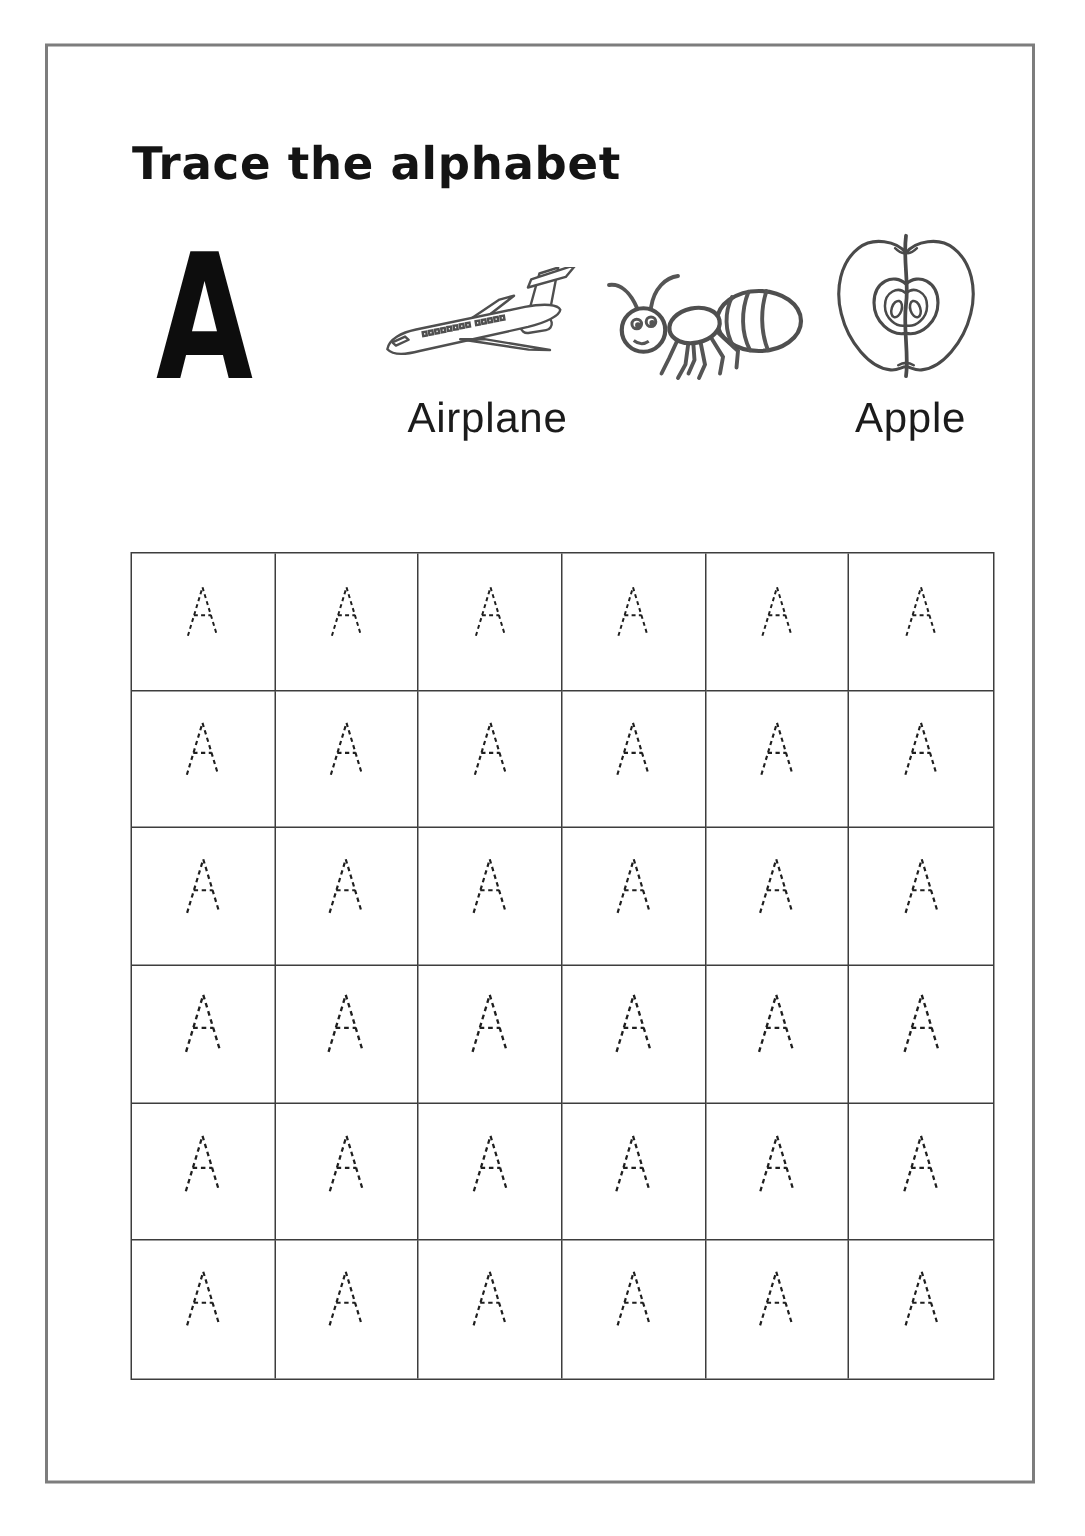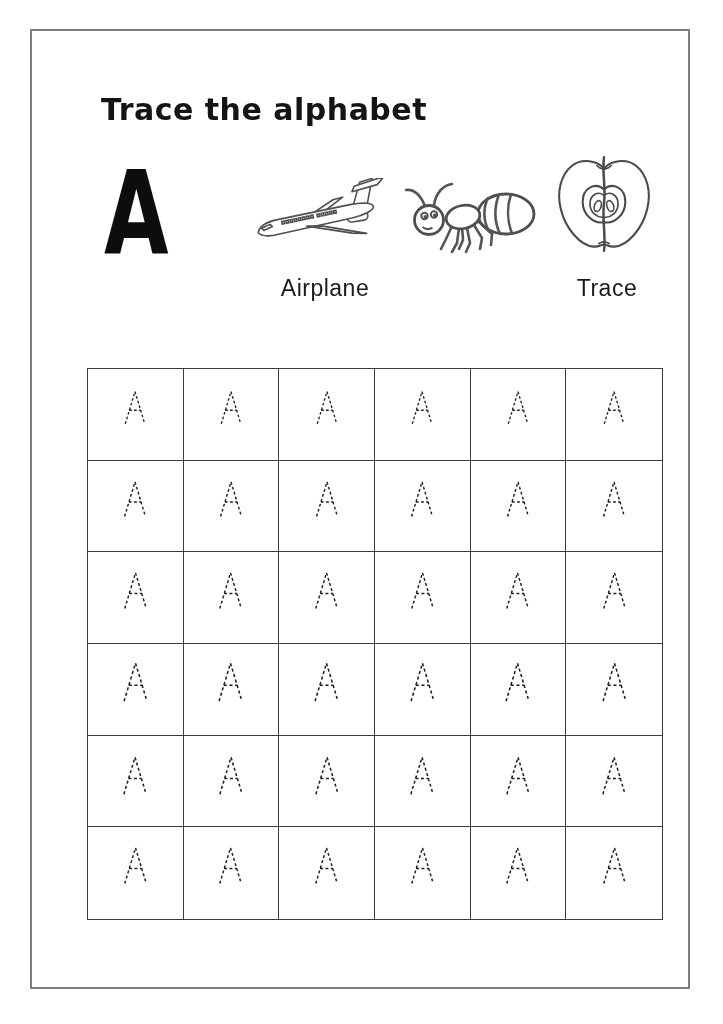--- a/index.html
+++ b/index.html
@@ -5,38 +5,37 @@
   html,body{margin:0;padding:0;background:#ffffff;}
   .canvas{
     position:relative;width:723px;height:1024px;background:#ffffff;
     font-family:"Liberation Sans",sans-serif;color:#1a1a1a;overflow:hidden;
   }
   .sheet-border{
     position:absolute;left:30px;top:29px;width:660px;height:960px;
     border:2px solid #7d7d7d;background:#ffffff;box-sizing:border-box;
   }
   .page-title{
-    position:absolute;left:101px;top:92px;
+    position:absolute;left:88px;top:92px;
     font-size:30px;font-weight:700;letter-spacing:.5px;color:#141414;
     font-family:"DejaVu Sans","Liberation Sans",sans-serif;
   }
   .featured-letter{
     position:absolute;left:104px;top:160px;width:90px;height:100px;
     font-family:"DejaVu Sans",sans-serif;font-weight:700;font-size:116px;line-height:.92;
     transform:scaleX(.72);transform-origin:left top;color:#0d0d0d;
   }
   .example-art{position:absolute;}
   .art-airplane{left:248px;top:178px;width:152px;height:82px;}
   .art-ant{left:402px;top:176px;width:140px;height:80px;}
   .art-apple{left:552px;top:153px;width:104px;height:104px;}
   .example-label{
     position:absolute;top:263px;height:28px;text-align:center;
-    font-size:23px;letter-spacing:.5px;color:#1b1b1b;
+    font-size:28px;letter-spacing:.5px;color:#1b1b1b;
     font-family:"Liberation Sans",sans-serif;
-    margin-top:12px;
   }
   .label-airplane{left:250px;width:150px;}
   .label-ant{left:404px;width:142px;}
   .label-apple{left:552px;width:110px;}
 
   .grid{
     position:absolute;left:87px;top:368px;width:576px;height:552px;
     display:grid;grid-template-columns:repeat(6,1fr);grid-template-rows:repeat(6,1fr);
     border:1px solid #3d3d3d;box-sizing:border-box;background:#ffffff;
   }
@@ -158,21 +157,21 @@
       <ellipse cx="56" cy="51" rx="3.2" ry="5.4" transform="rotate(-18 56 51)" stroke-width="1.6"></ellipse>
 
       <path d="M43,12 Q47,16 50,15" stroke-width="1.6"></path>
       <path d="M57,12 Q53,16 50,15" stroke-width="1.6"></path>
 
       <path d="M45,87 Q50,84 55,87" stroke-width="1.6"></path>
     </g>
   </svg>
 
   <div class="example-label label-airplane">Airplane</div>
-  <div class="example-label label-apple">Trace</div>
+  <div class="example-label label-apple">Apple</div>
 
   <div class="grid">
     <div class="cell" aria-label="A">
       <svg class="trace" aria-hidden="true">
         <use href="#sym-trace-a" width="100%" height="100%"></use>
       </svg>
     </div>
 
     <div class="cell" aria-label="A">
       <svg class="trace" aria-hidden="true">

